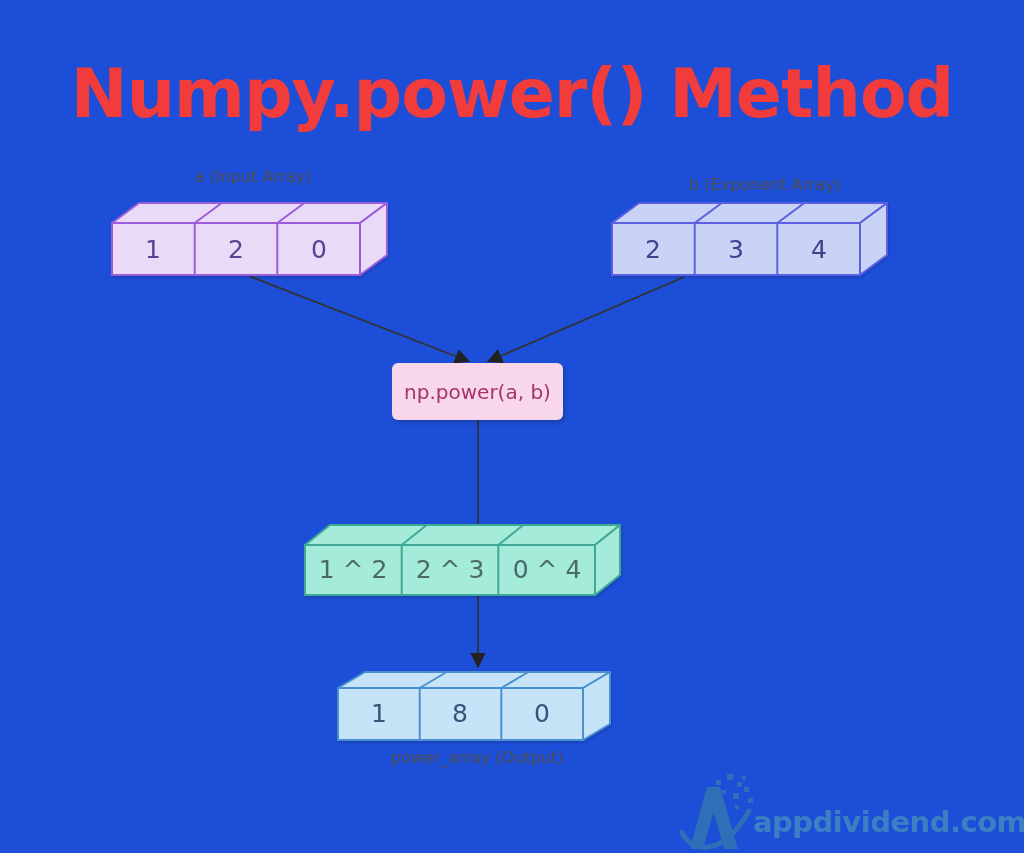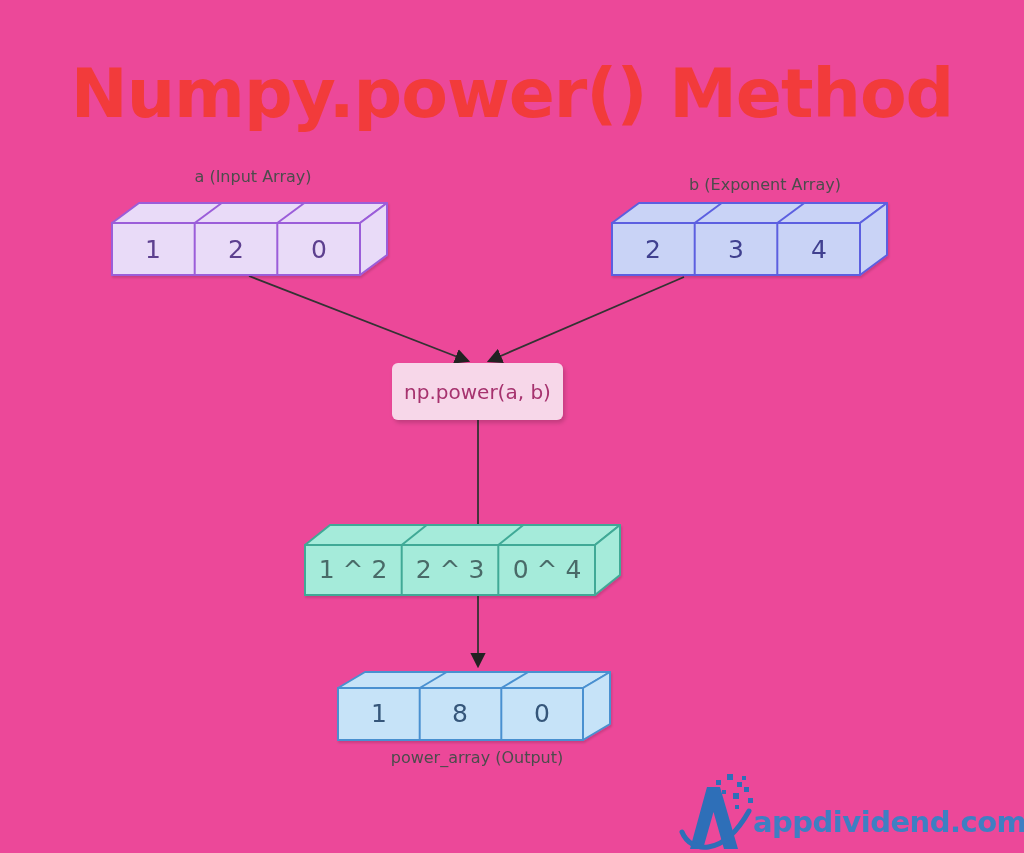--- a/index.html
+++ b/index.html
@@ -1,19 +1,19 @@
 <!DOCTYPE html>
 <html><head>
 <meta charset="utf-8">
 <style>
   html,body{margin:0;padding:0;background:#ffffff;}
   #canvas{
     position:relative;
     width:1024px;height:853px;
-    background:#ec4899;
+    background:#1d4ed8;
     overflow:hidden;
     font-family:"DejaVu Sans","Liberation Sans",sans-serif;
   }
   svg text{font-family:"DejaVu Sans","Liberation Sans",sans-serif;}
   .title-text{font-weight:bold;letter-spacing:-1px;}
   .array-label{font-size:16px;fill:#4c4c4c;}
   .cell-text{font-size:25px;}
   .fn-text{font-size:20px;font-weight:500;}
   .brand-text{font-size:29px;font-weight:bold;letter-spacing:-0.5px;}
   .edge{stroke:#333333;stroke-width:1.8;fill:none;}

